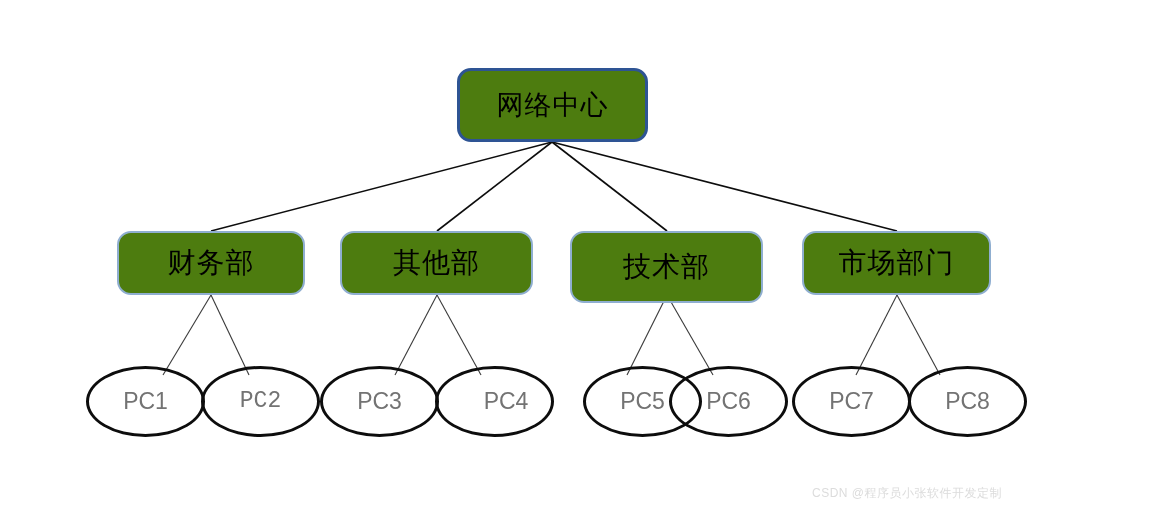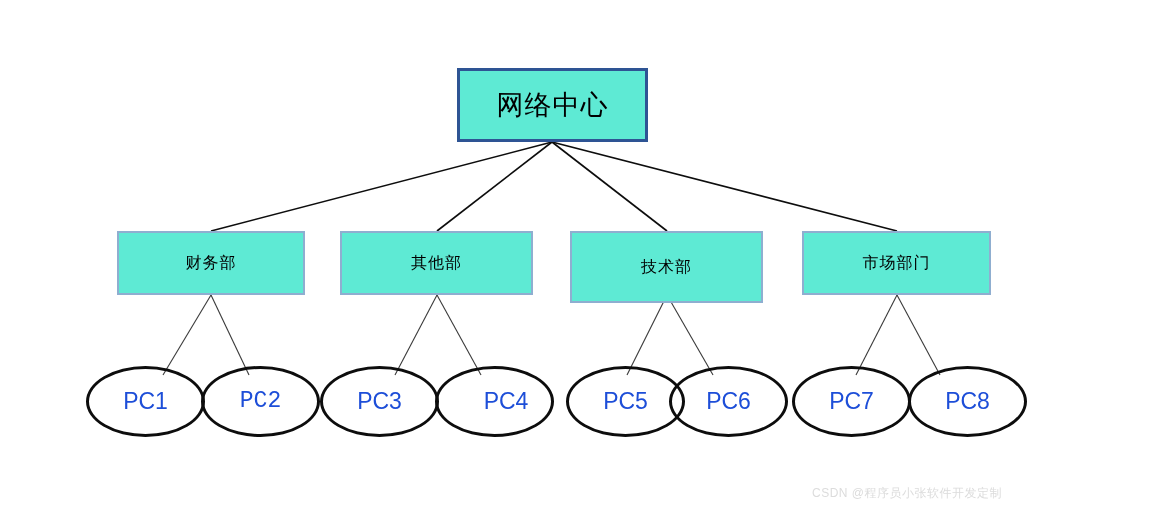--- a/index.html
+++ b/index.html
@@ -25,54 +25,55 @@
     width: 1151px;
     height: 518px;
     pointer-events: none;
   }
   .node {
     position: absolute;
     box-sizing: border-box;
     display: flex;
     align-items: center;
     justify-content: center;
-    background: #5eead4;
+    background: #4d7c0f;
+    border-radius: 14px;
   }
   .root-node {
     border: 3px solid #2e5494;
   }
   .dept-node {
     border: 2px solid #8faed0;
   }
   .node-label {
     color: #000000;
     line-height: 1;
     white-space: nowrap;
   }
   .root-node .node-label {
     font-size: 27px;
     letter-spacing: 1px;
   }
   .dept-node .node-label {
-    font-size: 16px;
+    font-size: 28px;
     letter-spacing: 1px;
   }
   .pc-node {
     position: absolute;
     box-sizing: border-box;
     display: flex;
     align-items: center;
     justify-content: center;
     border: 3px solid #0d0d0d;
     border-radius: 50%;
     background: transparent;
   }
   .pc-label {
     font-size: 23px;
-    color: #1d4ed8;
+    color: #737373;
     line-height: 1;
     white-space: nowrap;
   }
   #watermark {
     position: absolute;
     color: #dcdcdc;
     font-size: 12px;
     white-space: nowrap;
     letter-spacing: 0.5px;
   }
@@ -118,21 +119,21 @@
       </div>
       <div class="pc-node" style="left: 201px; top: 366px; width: 119px; height: 71px; border-color: rgb(13, 13, 13); font-family: Liberation Mono, monospace;">
         <span class="pc-label">PC2</span>
       </div>
       <div class="pc-node" style="left: 320px; top: 366px; width: 119px; height: 71px; border-color: rgb(13, 13, 13);">
         <span class="pc-label">PC3</span>
       </div>
       <div class="pc-node" style="left: 435px; top: 366px; width: 119px; height: 71px; border-color: rgb(13, 13, 13); padding-left: 23px;">
         <span class="pc-label">PC4</span>
       </div>
-      <div class="pc-node" style="left: 566px; top: 366px; width: 119px; height: 71px; border-color: rgb(13, 13, 13);">
+      <div class="pc-node" style="left: 583px; top: 366px; width: 119px; height: 71px; border-color: rgb(13, 13, 13);">
         <span class="pc-label">PC5</span>
       </div>
       <div class="pc-node" style="left: 669px; top: 366px; width: 119px; height: 71px; border-color: rgb(13, 13, 13);">
         <span class="pc-label">PC6</span>
       </div>
       <div class="pc-node" style="left: 792px; top: 366px; width: 119px; height: 71px; border-color: rgb(13, 13, 13);">
         <span class="pc-label">PC7</span>
       </div>
       <div class="pc-node" style="left: 908px; top: 366px; width: 119px; height: 71px; border-color: rgb(13, 13, 13);">
         <span class="pc-label">PC8</span>

